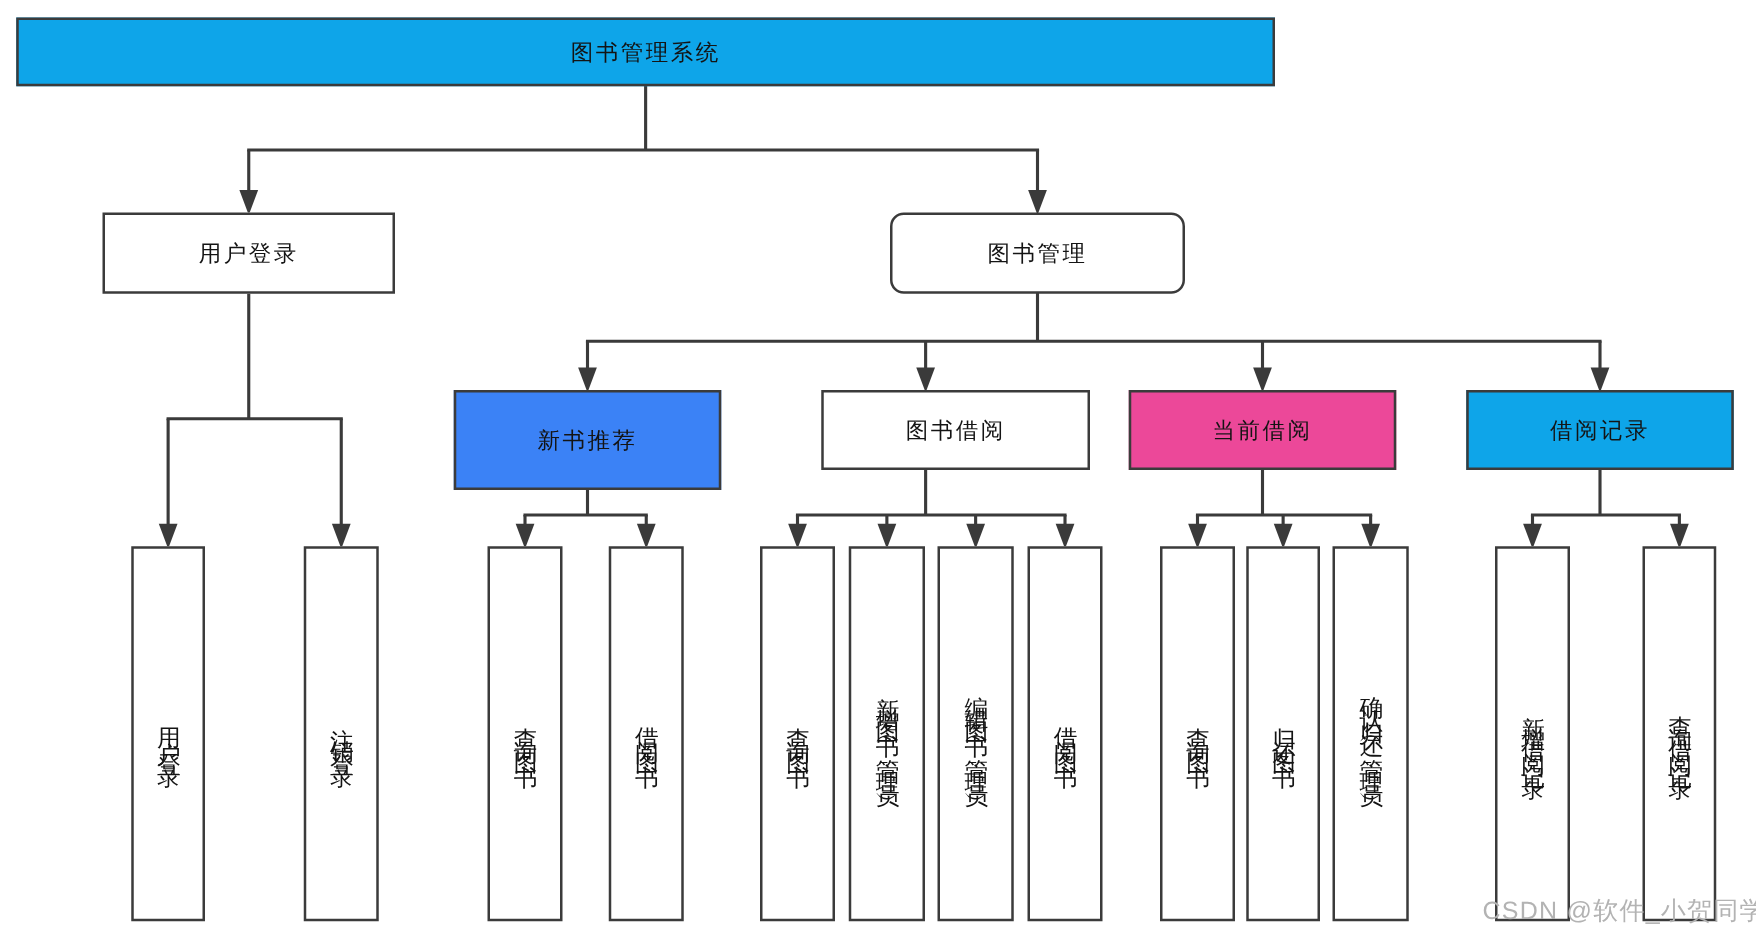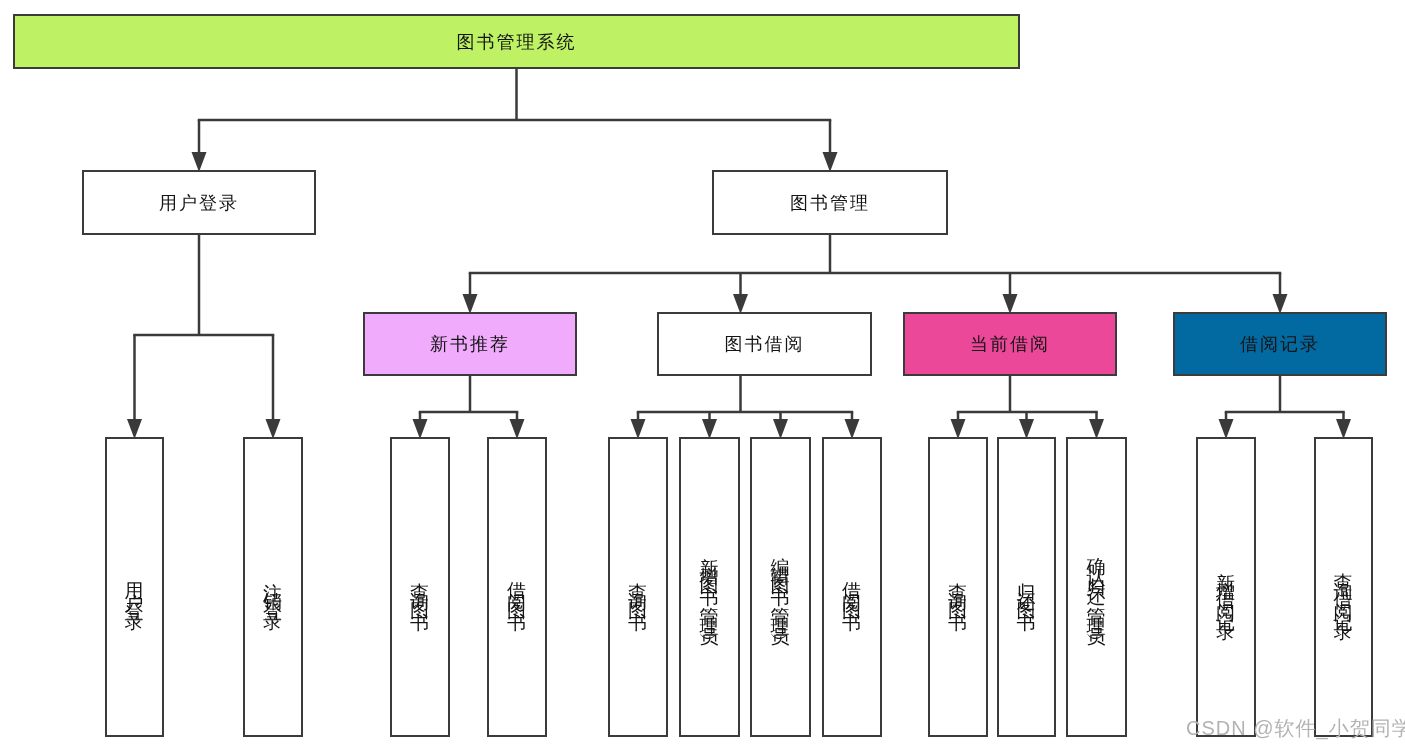--- a/index.html
+++ b/index.html
@@ -100,35 +100,35 @@
       <line x1="1096.5" y1="412" x2="1096.5" y2="421" stroke="#3a3a3a" stroke-width="2.5"></line>
       <polygon points="1089,419 1104,419 1096.5,439" fill="#3a3a3a"></polygon>
       <line x1="1280" y1="375" x2="1280" y2="412" stroke="#3a3a3a" stroke-width="2.5"></line>
       <line x1="1224.75" y1="412" x2="1344.75" y2="412" stroke="#3a3a3a" stroke-width="2.5"></line>
       <line x1="1226" y1="412" x2="1226" y2="421" stroke="#3a3a3a" stroke-width="2.5"></line>
       <polygon points="1218.5,419 1233.5,419 1226,439" fill="#3a3a3a"></polygon>
       <line x1="1343.5" y1="412" x2="1343.5" y2="421" stroke="#3a3a3a" stroke-width="2.5"></line>
       <polygon points="1336,419 1351,419 1343.5,439" fill="#3a3a3a"></polygon>
     </svg>
   <div id="boxes">
-      <div class="node-box node-h" style="left: 13px; top: 14px; width: 1007px; height: 55px; border-color: rgb(59, 59, 59); background: #bef264; color: rgb(20, 20, 20);">图书管理系统</div>
+      <div class="node-box node-h" style="left: 13px; top: 14px; width: 1007px; height: 55px; border-color: rgb(59, 59, 59); background: #0ea5e9; color: rgb(20, 20, 20);">图书管理系统</div>
       <div class="node-box node-h" style="left: 82px; top: 170px; width: 234px; height: 65px; border-color: rgb(59, 59, 59); background: rgb(255, 255, 255); color: rgb(20, 20, 20);">用户登录</div>
       <div class="node-box node-v" style="left: 105px; top: 437px; width: 59px; height: 300px; border-color: rgb(59, 59, 59); background: rgb(255, 255, 255); color: rgb(20, 20, 20);">用户登录</div>
       <div class="node-box node-v" style="left: 243px; top: 437px; width: 60px; height: 300px; border-color: rgb(59, 59, 59); background: rgb(255, 255, 255); color: rgb(20, 20, 20);">注销登录</div>
-      <div class="node-box node-h" style="left: 712px; top: 170px; width: 236px; height: 65px; border-color: rgb(59, 59, 59); background: rgb(255, 255, 255); color: rgb(20, 20, 20);">图书管理</div>
-      <div class="node-box node-h" style="left: 363px; top: 312px; width: 214px; height: 64px; border-color: rgb(59, 59, 59); background: #f0abfc; color: rgb(20, 20, 20);">新书推荐</div>
+      <div class="node-box node-h" style="left: 712px; top: 170px; width: 236px; height: 65px; border-color: rgb(59, 59, 59); background: rgb(255, 255, 255); color: rgb(20, 20, 20); border-radius: 11px;">图书管理</div>
+      <div class="node-box node-h" style="left: 363px; top: 312px; width: 214px; height: 80px; border-color: rgb(59, 59, 59); background: #3b82f6; color: rgb(20, 20, 20);">新书推荐</div>
       <div class="node-box node-v" style="left: 390px; top: 437px; width: 60px; height: 300px; border-color: rgb(59, 59, 59); background: rgb(255, 255, 255); color: rgb(20, 20, 20);">查询图书</div>
       <div class="node-box node-v" style="left: 487px; top: 437px; width: 60px; height: 300px; border-color: rgb(59, 59, 59); background: rgb(255, 255, 255); color: rgb(20, 20, 20);">借阅图书</div>
       <div class="node-box node-h" style="left: 633px; top: 312px; width: 215px; height: 64px; border-color: rgb(59, 59, 59); background: rgb(255, 255, 255); color: rgb(20, 20, 20); margin-left: 24px;">图书借阅</div>
       <div class="node-box node-v" style="left: 608px; top: 437px; width: 60px; height: 300px; border-color: rgb(59, 59, 59); background: rgb(255, 255, 255); color: rgb(20, 20, 20);">查询图书</div>
       <div class="node-box node-v" style="left: 679px; top: 437px; width: 61px; height: 300px; border-color: rgb(59, 59, 59); background: rgb(255, 255, 255); color: rgb(20, 20, 20);">新增图书（管理员）</div>
       <div class="node-box node-v" style="left: 750px; top: 437px; width: 61px; height: 300px; border-color: rgb(59, 59, 59); background: rgb(255, 255, 255); color: rgb(20, 20, 20);">编辑图书（管理员）</div>
       <div class="node-box node-v" style="left: 822px; top: 437px; width: 60px; height: 300px; border-color: rgb(59, 59, 59); background: rgb(255, 255, 255); color: rgb(20, 20, 20);">借阅图书</div>
       <div class="node-box node-h" style="left: 903px; top: 312px; width: 214px; height: 64px; border-color: rgb(59, 59, 59); background: #ec4899; color: rgb(20, 20, 20);">当前借阅</div>
       <div class="node-box node-v" style="left: 928px; top: 437px; width: 60px; height: 300px; border-color: rgb(59, 59, 59); background: rgb(255, 255, 255); color: rgb(20, 20, 20);">查询图书</div>
       <div class="node-box node-v" style="left: 997px; top: 437px; width: 59px; height: 300px; border-color: rgb(59, 59, 59); background: rgb(255, 255, 255); color: rgb(20, 20, 20);">归还图书</div>
       <div class="node-box node-v" style="left: 1066px; top: 437px; width: 61px; height: 300px; border-color: rgb(59, 59, 59); background: rgb(255, 255, 255); color: rgb(20, 20, 20);">确认归还（管理员）</div>
-      <div class="node-box node-h" style="left: 1173px; top: 312px; width: 214px; height: 64px; border-color: rgb(59, 59, 59); background: #0369a1; color: rgb(20, 20, 20); text-align: right;">借阅记录</div>
+      <div class="node-box node-h" style="left: 1173px; top: 312px; width: 214px; height: 64px; border-color: rgb(59, 59, 59); background: #0ea5e9; color: rgb(20, 20, 20); text-align: right;">借阅记录</div>
       <div class="node-box node-v" style="left: 1196px; top: 437px; width: 60px; height: 300px; border-color: rgb(59, 59, 59); background: rgb(255, 255, 255); color: rgb(20, 20, 20);">新增借阅记录</div>
       <div class="node-box node-v" style="left: 1314px; top: 437px; width: 59px; height: 300px; border-color: rgb(59, 59, 59); background: rgb(255, 255, 255); color: rgb(20, 20, 20);">查询借阅记录</div>
     </div>
   <div id="watermark" style="color: rgb(179, 179, 179);">CSDN @软件_小贺同学</div>
 </div>
 
 </body></html>

